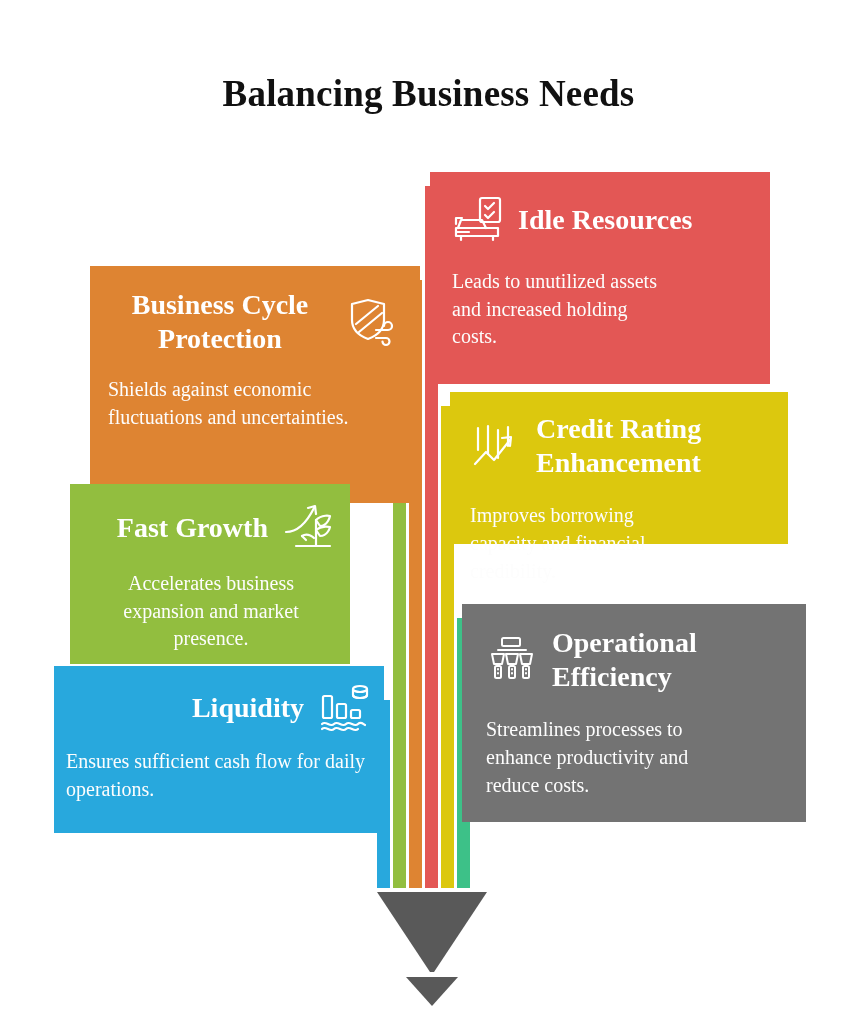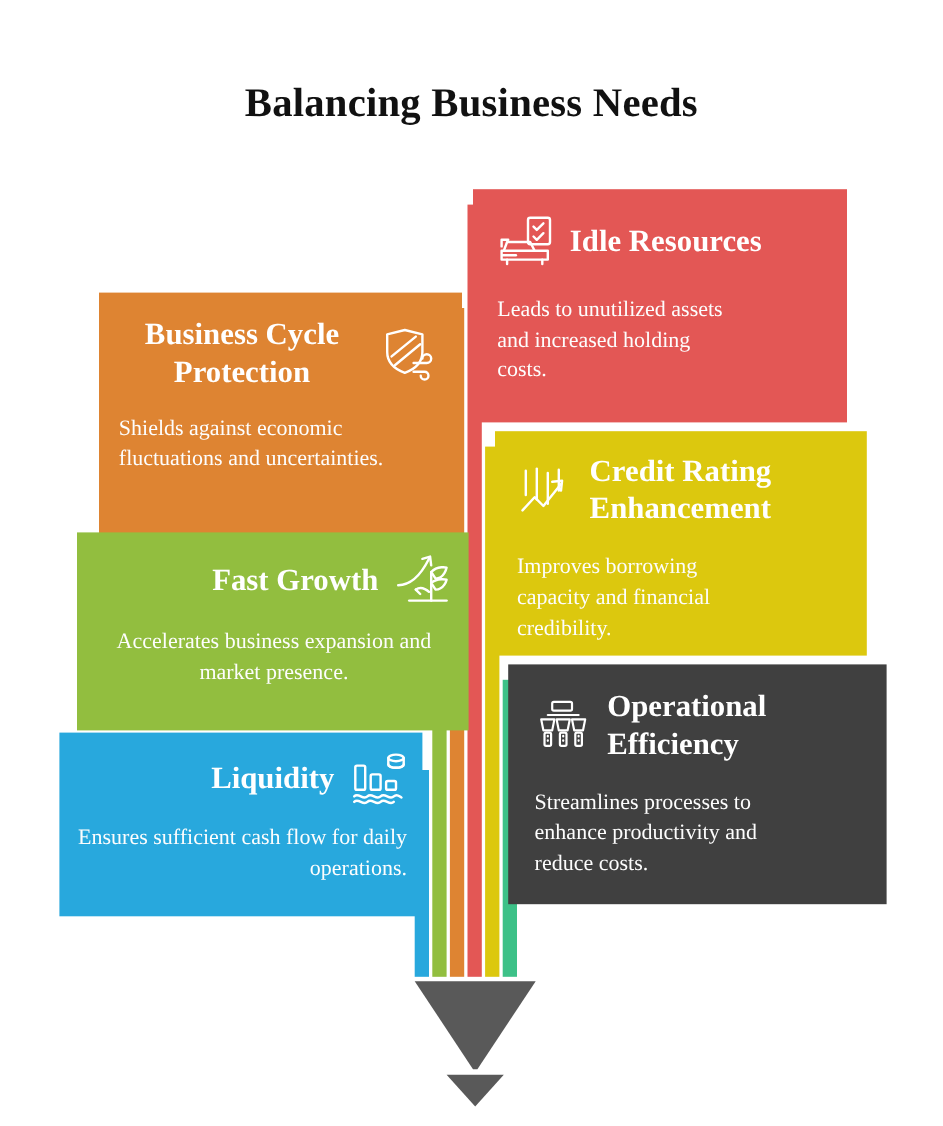--- a/index.html
+++ b/index.html
@@ -94,44 +94,44 @@
   #panel-idle .panel-title { max-width: 230px; }
   #panel-idle .panel-desc  { margin-top: 22px; max-width: 215px; }
 
   #panel-cycle {
     left: 90px;   top: 266px;  width: 330px; height: 237px;
   }
   #panel-cycle .panel-inner { padding: 22px 22px 0 18px; text-align: center; }
   #panel-cycle .panel-desc  { margin-top: 20px; text-align: left; }
 
   #panel-credit {
-    left: 450px;  top: 392px;  width: 338px; height: 204px;
+    left: 450px;  top: 392px;  width: 338px; height: 152px;
   }
   #panel-credit .panel-inner { padding: 20px 20px 0 20px; }
   #panel-credit .panel-title { max-width: 240px; }
   #panel-credit .panel-desc  { margin-top: 22px; max-width: 235px; }
 
   #panel-growth {
-    left: 70px;   top: 484px;  width: 356px; height: 180px;
+    left: 70px;   top: 484px;  width: 280px; height: 180px;
   }
   #panel-growth .panel-inner { padding: 18px 16px 0 18px; text-align: center; }
   #panel-growth .panel-desc  { margin-top: 16px; text-align: center; }
 
   #panel-ops {
     left: 462px;  top: 604px;  width: 344px; height: 218px;
   }
   #panel-ops .panel-inner { padding: 22px 22px 0 24px; }
   #panel-ops .panel-title { max-width: 230px; }
   #panel-ops .panel-desc  { margin-top: 22px; max-width: 250px; }
 
   #panel-liquidity {
     left: 54px;   top: 666px;  width: 330px; height: 167px;
   }
   #panel-liquidity .panel-inner { padding: 16px 14px 0 12px; text-align: center; }
-  #panel-liquidity .panel-desc  { margin-top: 14px; text-align: right; font-family: Liberation Serif, serif; }
+  #panel-liquidity .panel-desc  { margin-top: 14px; text-align: left; font-family: Liberation Serif, serif; }
 
   
   #funnel {
     position: absolute;
     left: 374px;
     top: 888px;
     width: 116px;
     height: 120px;
     z-index: 4;
   }
@@ -223,21 +223,21 @@
             <path d="M20,34 C26,30 32,36 32,36"></path>
             <line x1="14" y1="44" x2="48" y2="44"></line>
             <line x1="20" y1="34" x2="24" y2="38"></line>
           </svg>
         </span>
       </div>
       <div class="panel-desc">Accelerates business expansion and market presence.</div>
     </div>
   </div>
 
-  <div class="panel" id="panel-ops" style="background:#404040;">
+  <div class="panel" id="panel-ops" style="background:#737373;">
     <div class="panel-inner">
       <div class="panel-head">
         <span class="icon-box">
           <svg viewBox="0 0 52 52" fill="none" stroke="#ffffff" stroke-width="2" stroke-linecap="round" stroke-linejoin="round">
             <rect x="16" y="4" width="18" height="8" rx="1.5"></rect>
             <line x1="12" y1="16" x2="40" y2="16"></line>
             <path d="M6,20 L18,20 L16,30 L8,30 Z"></path>
             <path d="M20,20 L32,20 L30,30 L22,30 Z"></path>
             <path d="M34,20 L46,20 L44,30 L36,30 Z"></path>
             <rect x="9" y="32" width="6" height="12" rx="1.5"></rect>

